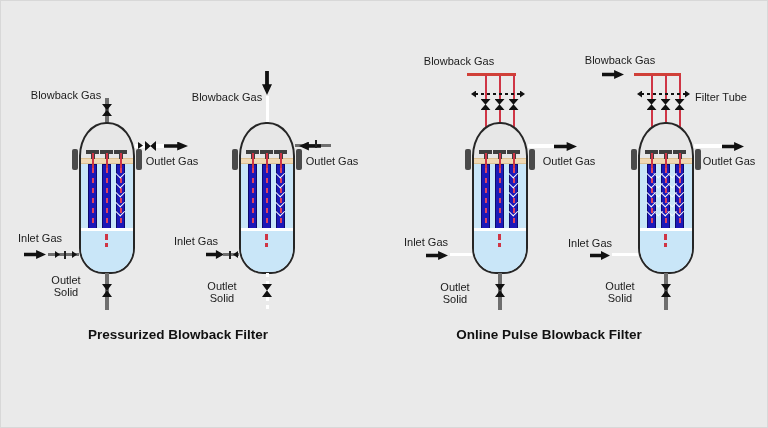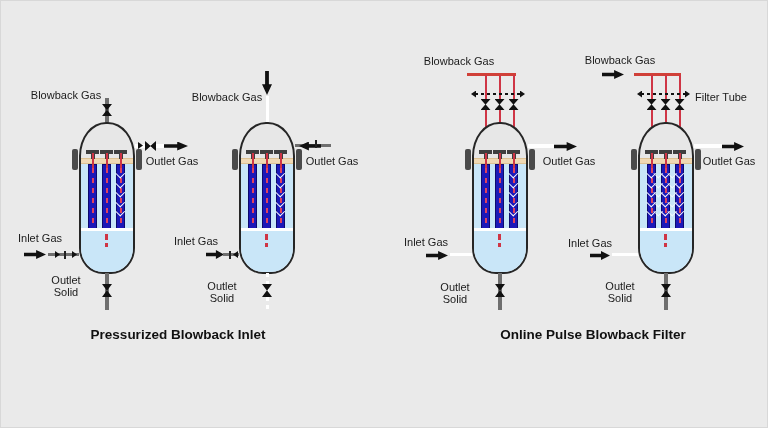--- a/index.html
+++ b/index.html
@@ -322,16 +322,16 @@
     <div class="pipe-w" style="left:-26px;top:130.5px;width:26px;height:3.5px;"></div>
 
     <div class="os" style="left:-18px;top:170px;">
       <div>Outlet</div>
       <div>Solid</div>
     </div>
     <div class="pipe-g" style="left:26px;top:151px;width:4px;height:37px;"></div>
     <div class="valve-v" style="left:23px;top:162px;width:10px;height:13px;"></div>
   </div>
 
-  <div class="title" style="left:177px;top:333px;">Pressurized Blowback Inlet</div>
-  <div class="title" style="left:592px;top:333px;text-align:right;">Online Pulse Blowback Filter</div>
+  <div class="title" style="left:177px;top:333px;">Pressurized Blowback Filter</div>
+  <div class="title" style="left:548px;top:333px;text-align:right;">Online Pulse Blowback Filter</div>
 
 </div>
 
 </body></html>

